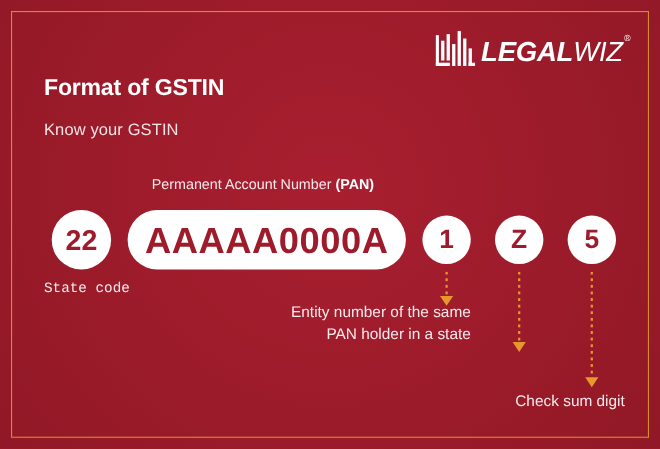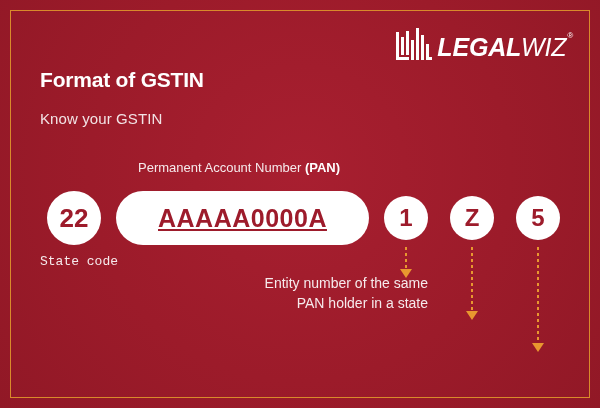--- a/index.html
+++ b/index.html
@@ -117,21 +117,21 @@
     align-items: center;
     justify-content: center;
     font-weight: bold;
     line-height: 1;
     top: 0;
     height: 54px;
     border-radius: 27px;
   }
 
   .pill-state { left: 47px;  width: 54px; font-size: 26px; }
-  .pill-pan   { left: 116px; width: 253px; font-size: 25px; letter-spacing: 0.5px; text-decoration: underline; }
+  .pill-pan   { left: 116px; width: 253px; font-size: 33px; letter-spacing: 0.5px; }
   .pill-ent   { left: 384px; width: 44px; font-size: 24px; height: 44px; top: 5px; border-radius: 22px; }
   .pill-z     { left: 450px; width: 44px; font-size: 24px; height: 44px; top: 5px; border-radius: 22px; }
   .pill-check { left: 516px; width: 44px; font-size: 24px; height: 44px; top: 5px; border-radius: 22px; }
 
   
   .state-label {
     position: absolute;
     left: 40px;
     top: 254px;
     font-size: 13px;
@@ -241,14 +241,15 @@
     <div class="stem"></div>
     <div class="head"></div>
   </div>
 
   <div class="note note-entity">
     <div>Entity number of the same</div>
     <div>PAN holder in a state</div>
   </div>
 
 
+  <div class="note note-check">Check sum digit</div>
 
 </div>
 
 </body></html>

